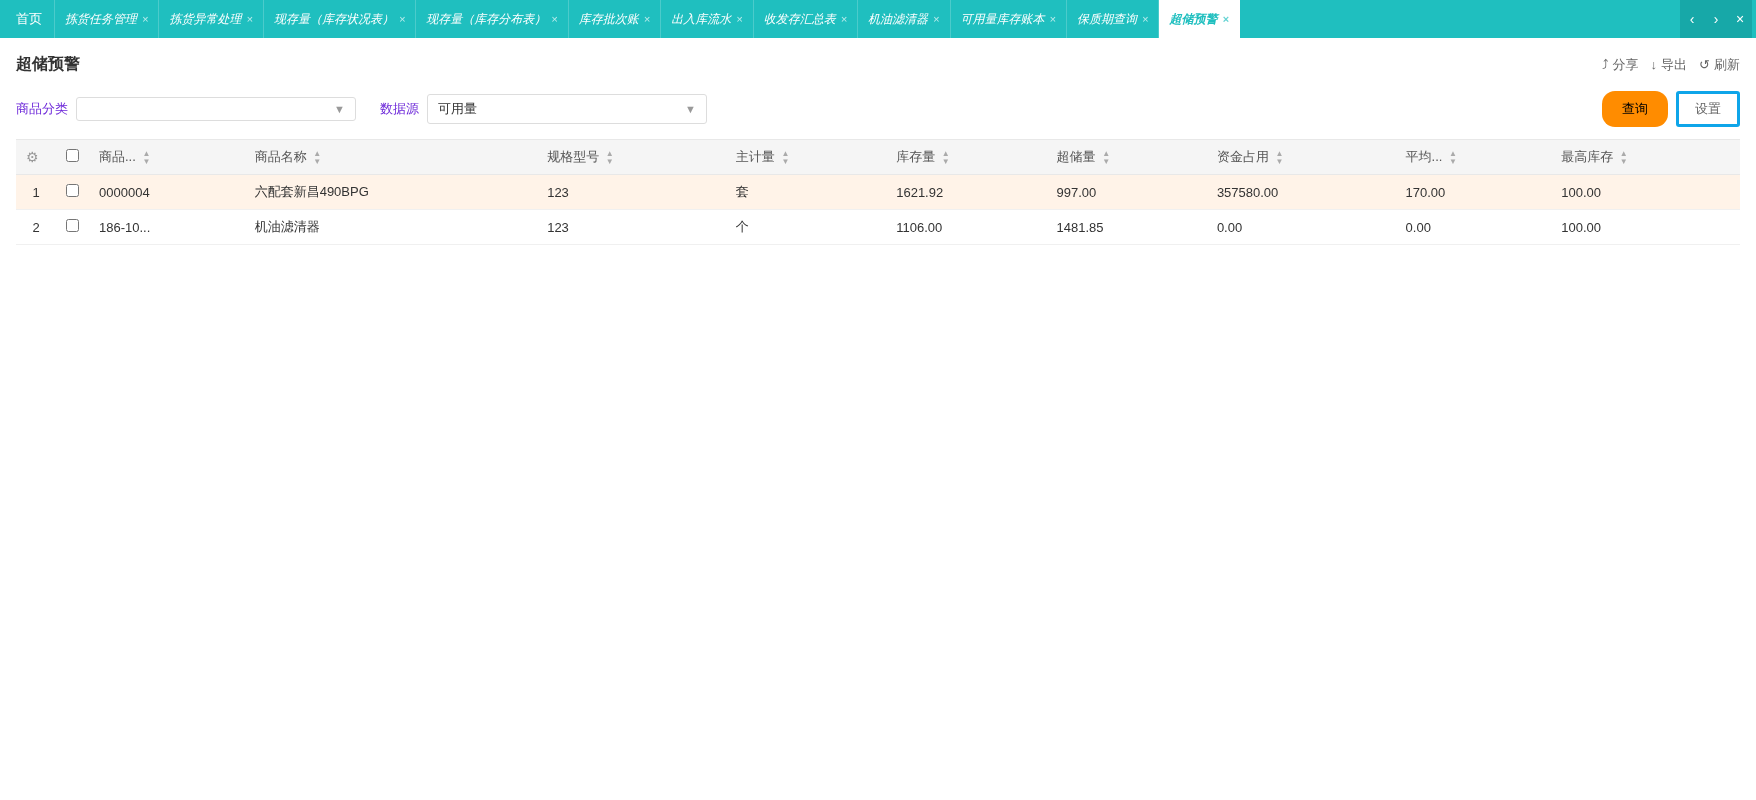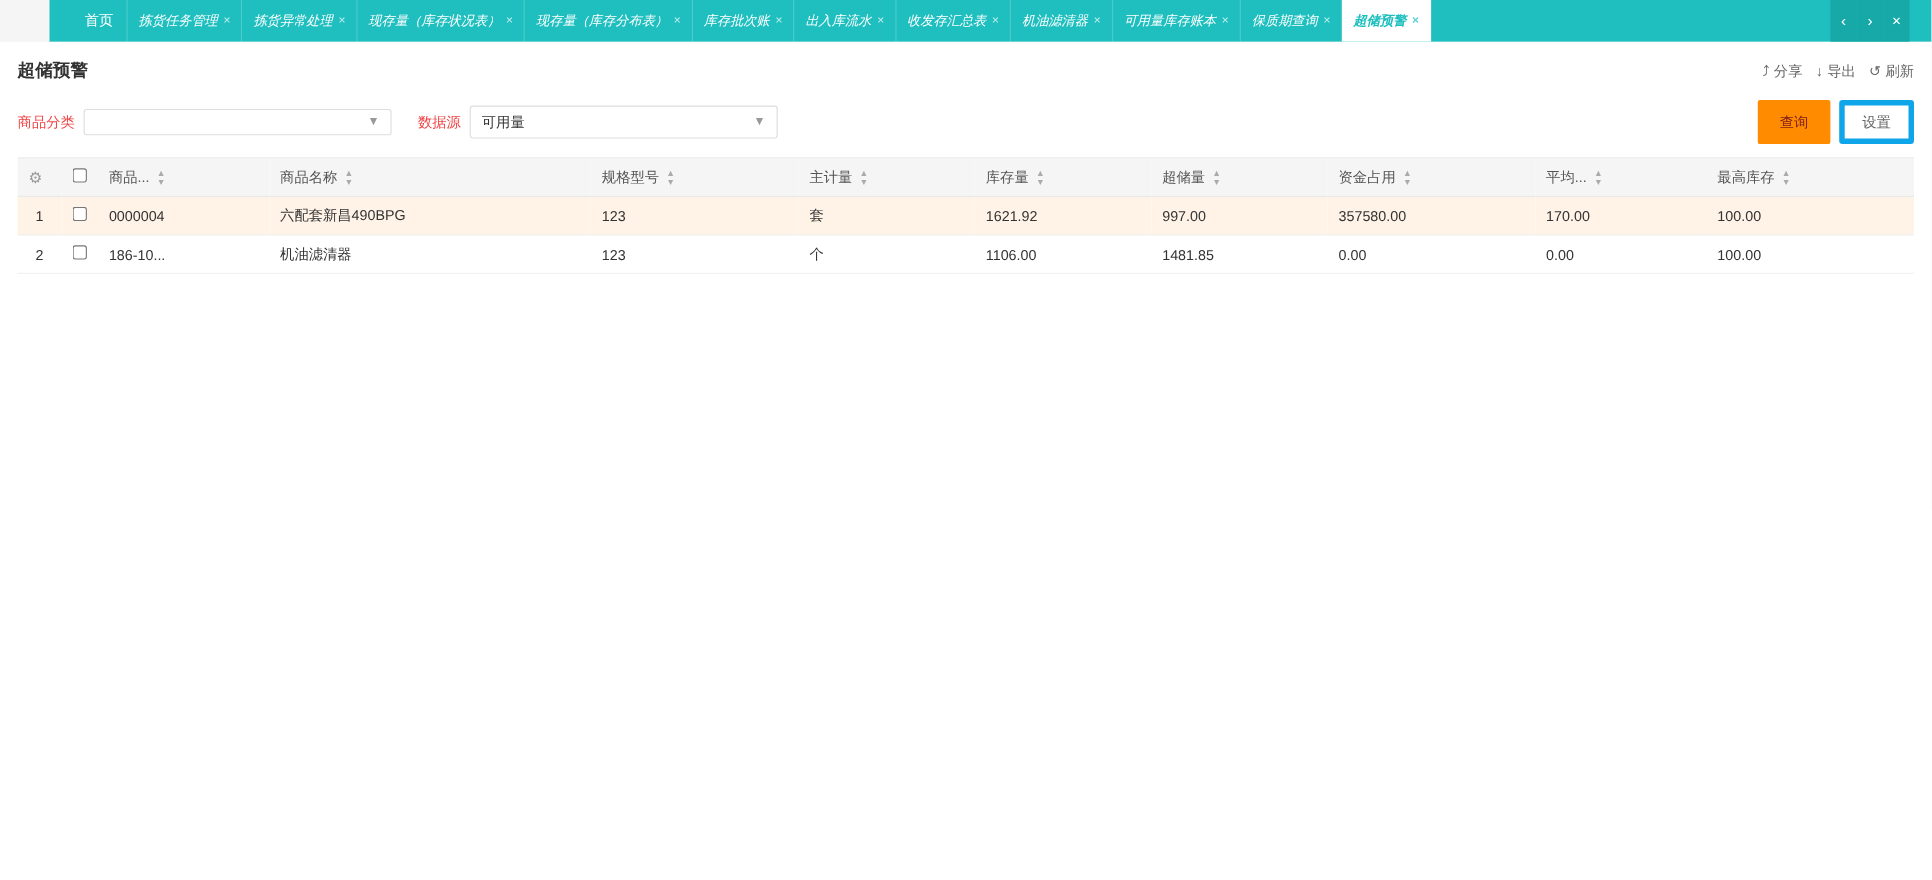--- a/index.html
+++ b/index.html
@@ -4,23 +4,22 @@
   <style>
     * { box-sizing: border-box; margin: 0; padding: 0; }
     body { font-family: "Microsoft YaHei", Arial, sans-serif; font-size: 13px; background: #f5f5f5; color: #333; }
 
     
     .top-nav {
       background: #1fbfbf;
       display: flex;
       align-items: center;
       height: 38px;
-      padding: 0 20px;
+      padding: 0 4px;
       overflow: hidden;
-      margin-left: 45px;
     }
     .nav-tab {
       display: flex;
       align-items: center;
       height: 100%;
       padding: 0 10px;
       color: #fff;
       font-size: 12px;
       white-space: nowrap;
       cursor: pointer;
@@ -104,53 +103,53 @@
       align-items: center;
       gap: 24px;
       margin-bottom: 12px;
     }
     .filter-item {
       display: flex;
       align-items: center;
       gap: 8px;
     }
     .filter-label {
-      color: #ef4444;
+      color: #6d28d9;
       font-size: 13px;
       white-space: nowrap;
     }
     .filter-select {
       display: flex;
       align-items: center;
       border: 1px solid #ddd;
       border-radius: 3px;
       padding: 5px 10px;
       min-width: 220px;
       background: #fff;
       cursor: pointer;
       justify-content: space-between;
       font-size: 13px;
       color: #333;
     }
     .filter-select .arrow { color: #999; font-size: 11px; margin-left: 8px; }
 
     .btn-query {
       background: #ff8c00;
-      color: #7f1d1d;
+      color: #000000;
       border: none;
-      border-radius: 2px;
+      border-radius: 13px;
       padding: 7px 20px;
       cursor: pointer;
       font-size: 13px;
     }
 
     .btn-settings {
       background: #fff;
       color: #666;
-      border: 5px solid #0ea5e9;
+      border: 3px solid #0ea5e9;
       border-radius: 3px;
       padding: 6px 16px;
       cursor: pointer;
       font-size: 13px;
     }
 
     .filter-right {
       margin-left: auto;
       display: flex;
       gap: 8px;

